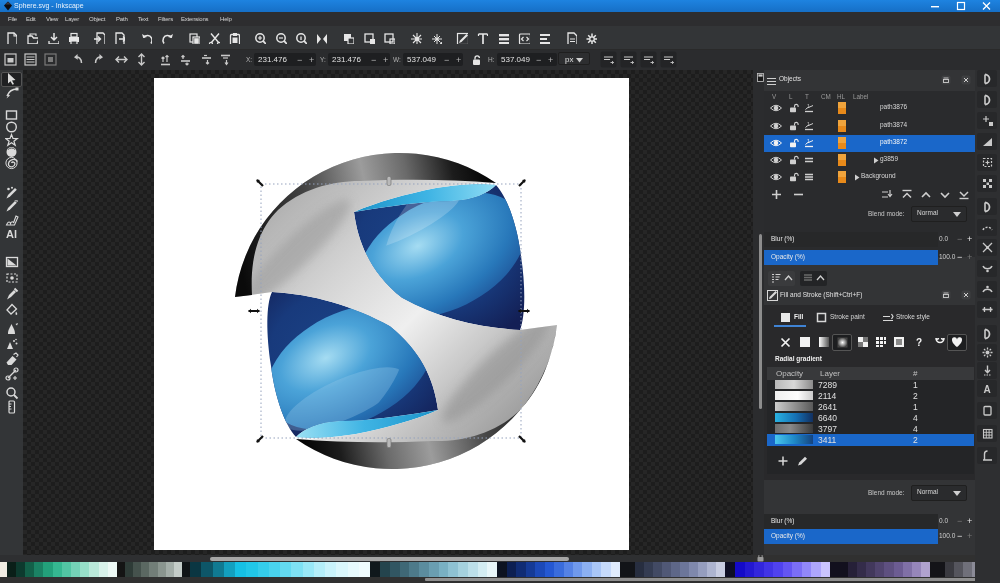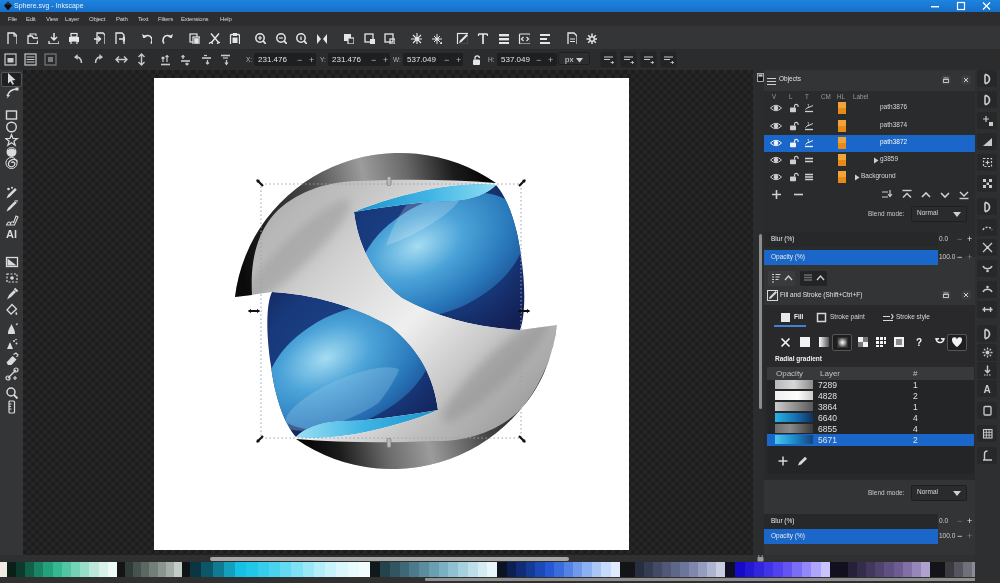--- a/index.html
+++ b/index.html
@@ -861,32 +861,32 @@
       <svg class="ic" style="left:22px;top:321px" width="38" height="9" viewBox="0 0 38 9">
         <defs>
           <linearGradient id="tg1" x1="0" x2="1" y1="0" y2="0">
             <stop offset="0" stop-color="#efefef"></stop>
             <stop offset="0.6" stop-color="#fdfdfd"></stop>
             <stop offset="1" stop-color="#cacaca"></stop>
           </linearGradient>
         </defs>
         <rect width="38" height="9" fill="url(#tg1)"></rect>
       </svg>
-      <span class="lbl" style="left:65px;top:321px;font-size:8.5px;color:#e0e0e0">4828</span>
+      <span class="lbl" style="left:65px;top:321px;font-size:8.5px;color:#e0e0e0">2114</span>
       <span class="lbl" style="left:160px;top:321px;font-size:8.5px;color:#e0e0e0">2</span>
       <svg class="ic" style="left:22px;top:332px" width="38" height="9" viewBox="0 0 38 9">
         <defs>
           <linearGradient id="tg2" x1="0" x2="1" y1="0" y2="0">
             <stop offset="0" stop-color="#cdcdcd"></stop>
             <stop offset="1" stop-color="#5a5a5a"></stop>
           </linearGradient>
         </defs>
         <rect width="38" height="9" fill="url(#tg2)"></rect>
       </svg>
-      <span class="lbl" style="left:65px;top:332px;font-size:8.5px;color:#e0e0e0">3864</span>
+      <span class="lbl" style="left:65px;top:332px;font-size:8.5px;color:#e0e0e0">2641</span>
       <span class="lbl" style="left:160px;top:332px;font-size:8.5px;color:#e0e0e0">1</span>
       <svg class="ic" style="left:22px;top:343px" width="38" height="9" viewBox="0 0 38 9">
         <defs>
           <linearGradient id="tg3" x1="0" x2="1" y1="0" y2="0">
             <stop offset="0" stop-color="#29b2e2"></stop>
             <stop offset="0.55" stop-color="#1570b4"></stop>
             <stop offset="1" stop-color="#123060"></stop>
           </linearGradient>
         </defs>
         <rect width="38" height="9" fill="url(#tg3)"></rect>
@@ -896,34 +896,34 @@
       <svg class="ic" style="left:22px;top:354px" width="38" height="9" viewBox="0 0 38 9">
         <defs>
           <linearGradient id="tg4" x1="0" x2="1" y1="0" y2="0">
             <stop offset="0" stop-color="#6e6e6e"></stop>
             <stop offset="0.4" stop-color="#8a8a8a"></stop>
             <stop offset="1" stop-color="#3a3a3a"></stop>
           </linearGradient>
         </defs>
         <rect width="38" height="9" fill="url(#tg4)"></rect>
       </svg>
-      <span class="lbl" style="left:65px;top:354px;font-size:8.5px;color:#e0e0e0">6855</span>
+      <span class="lbl" style="left:65px;top:354px;font-size:8.5px;color:#e0e0e0">3797</span>
       <span class="lbl" style="left:160px;top:354px;font-size:8.5px;color:#e0e0e0">4</span>
       <div class="abs" style="left:14px;top:364px;width:207px;height:12px;background:#1a67c9"></div>
       <svg class="ic" style="left:22px;top:365px" width="38" height="9" viewBox="0 0 38 9">
         <defs>
           <linearGradient id="tg5" x1="0" x2="1" y1="0" y2="0">
             <stop offset="0" stop-color="#49c8ee"></stop>
             <stop offset="0.5" stop-color="#1f8ac8"></stop>
             <stop offset="1" stop-color="#15437e"></stop>
           </linearGradient>
         </defs>
         <rect width="38" height="9" fill="url(#tg5)"></rect>
       </svg>
-      <span class="lbl" style="left:65px;top:365px;font-size:8.5px;color:#e0e0e0">5671</span>
+      <span class="lbl" style="left:65px;top:365px;font-size:8.5px;color:#e0e0e0">3411</span>
       <span class="lbl" style="left:160px;top:365px;font-size:8.5px;color:#e0e0e0">2</span>
       <svg class="ic" style="left:25px;top:386px" width="10" height="10" viewBox="0 0 10 10">
         <path d="M5 0.5 v9 M0.5 5 h9" stroke="#d8d8d8" stroke-width="1.5"></path>
       </svg>
       <svg class="ic" style="left:44px;top:386px" width="11" height="10" viewBox="0 0 11 10">
         <path d="M1 9.5 L2.2 6.4 L8 0.8 L10 2.8 L4.2 8.4 Z" fill="#d8d8d8"></path>
       </svg>
       <span class="lbl" style="left:115px;top:419px;color:#c8c8c8">Blend mode:</span>
       <div class="abs" style="left:158px;top:415px;width:56px;height:16px;background:#2a2b2d;border:1px solid #1f1f1f;border-radius:2px"></div>
       <span class="lbl" style="left:164px;top:418px;color:#d8d8d8">Normal</span>

